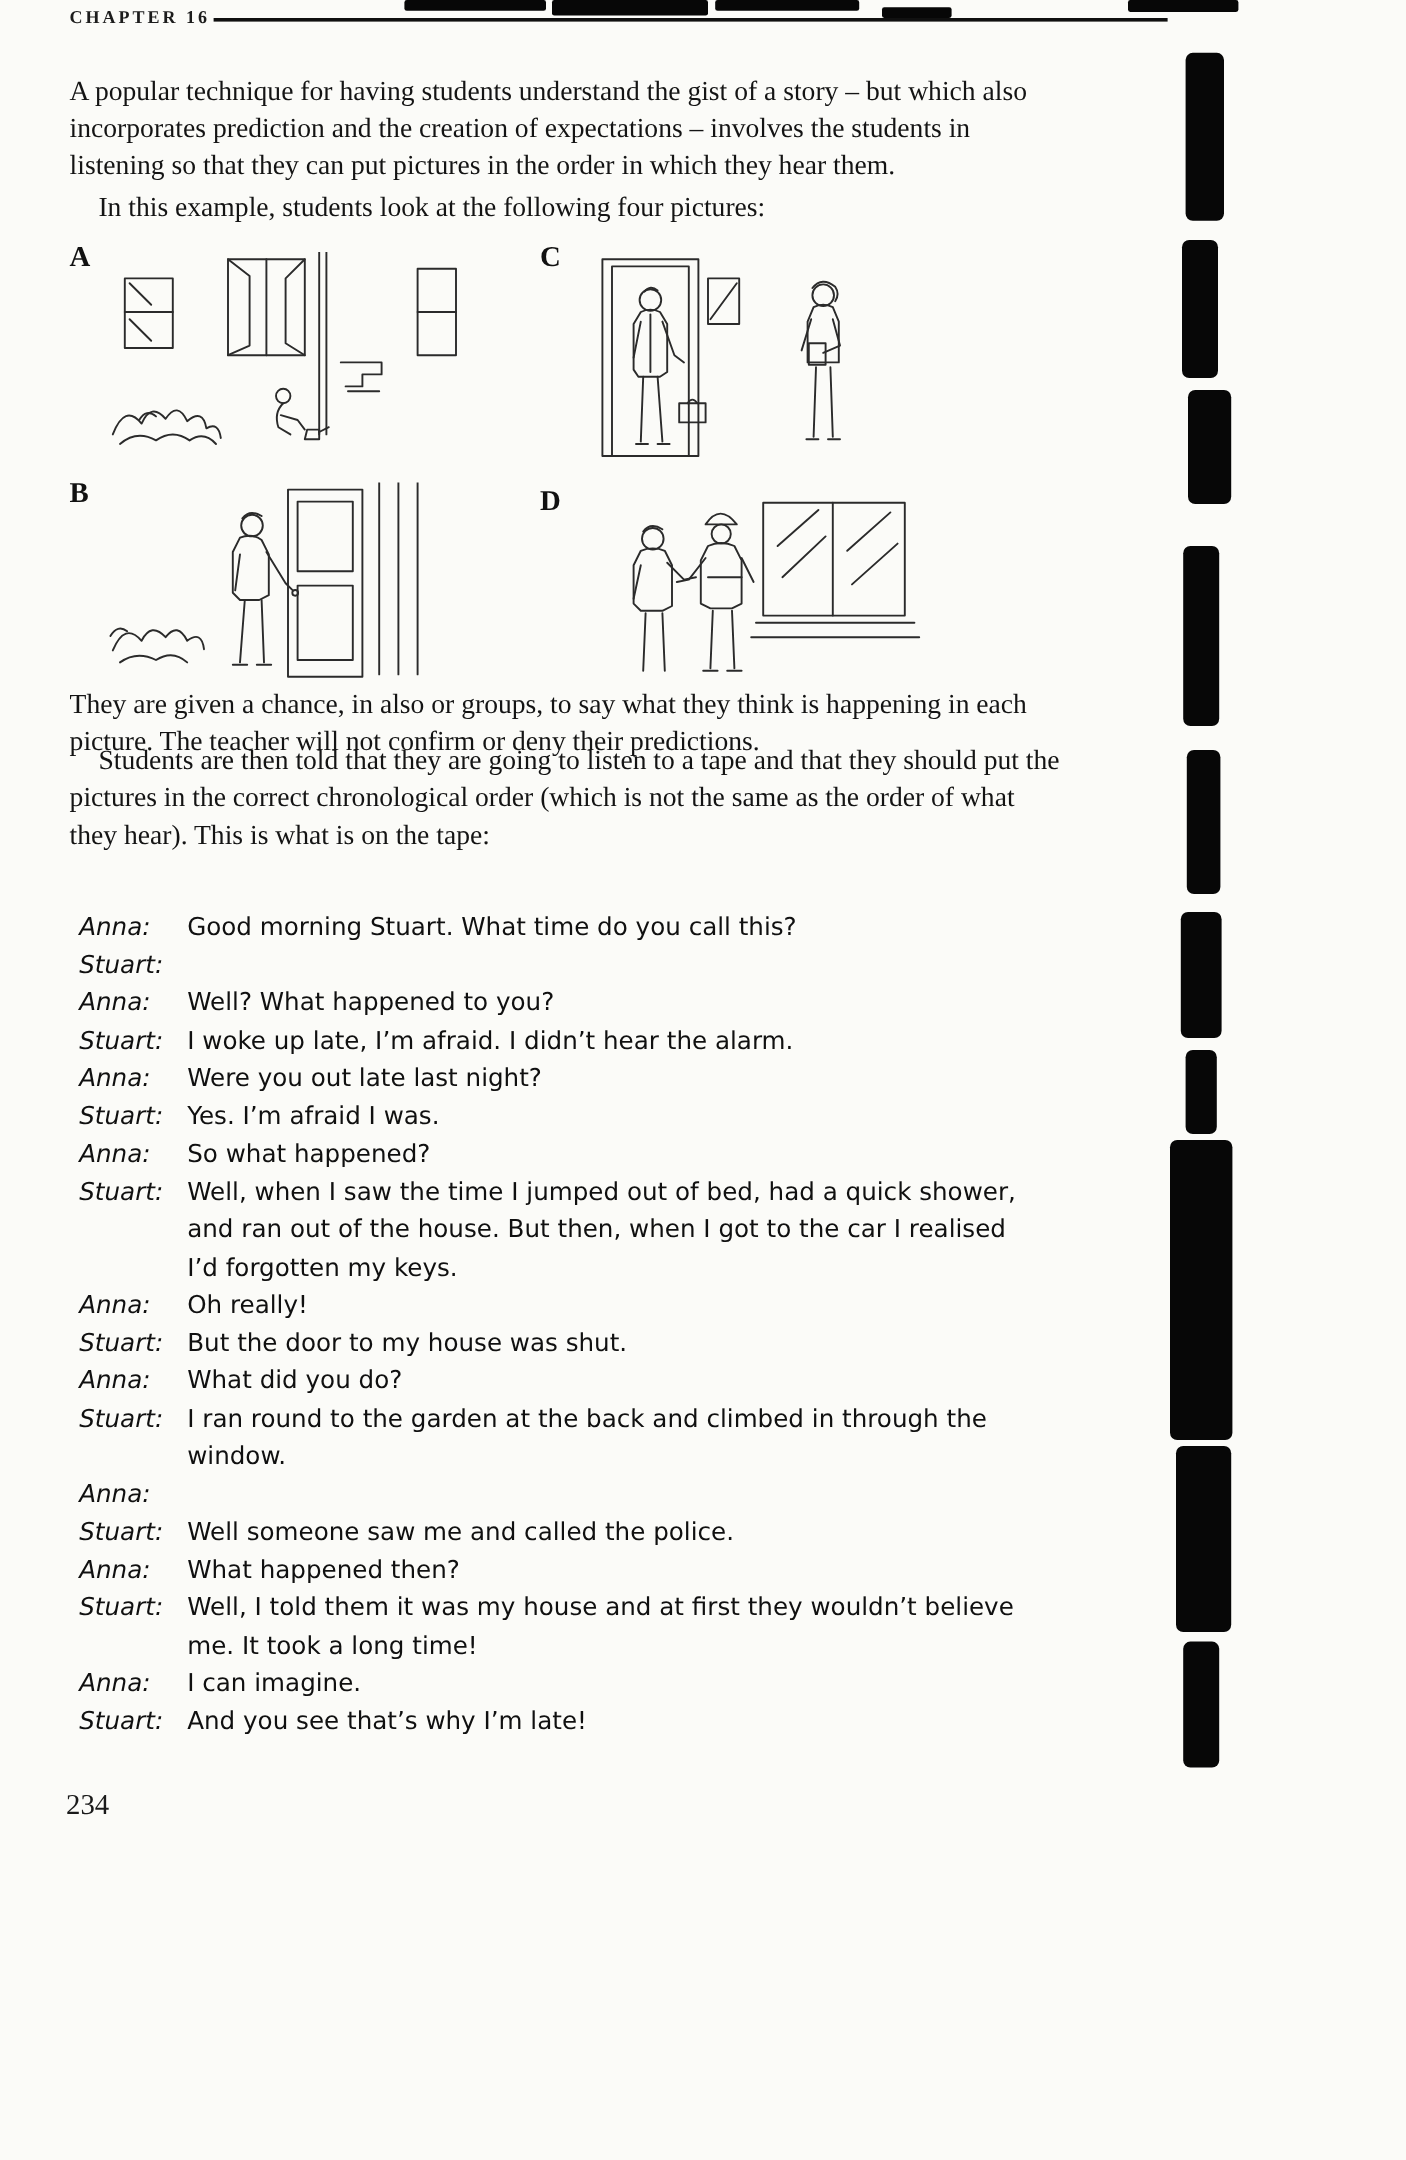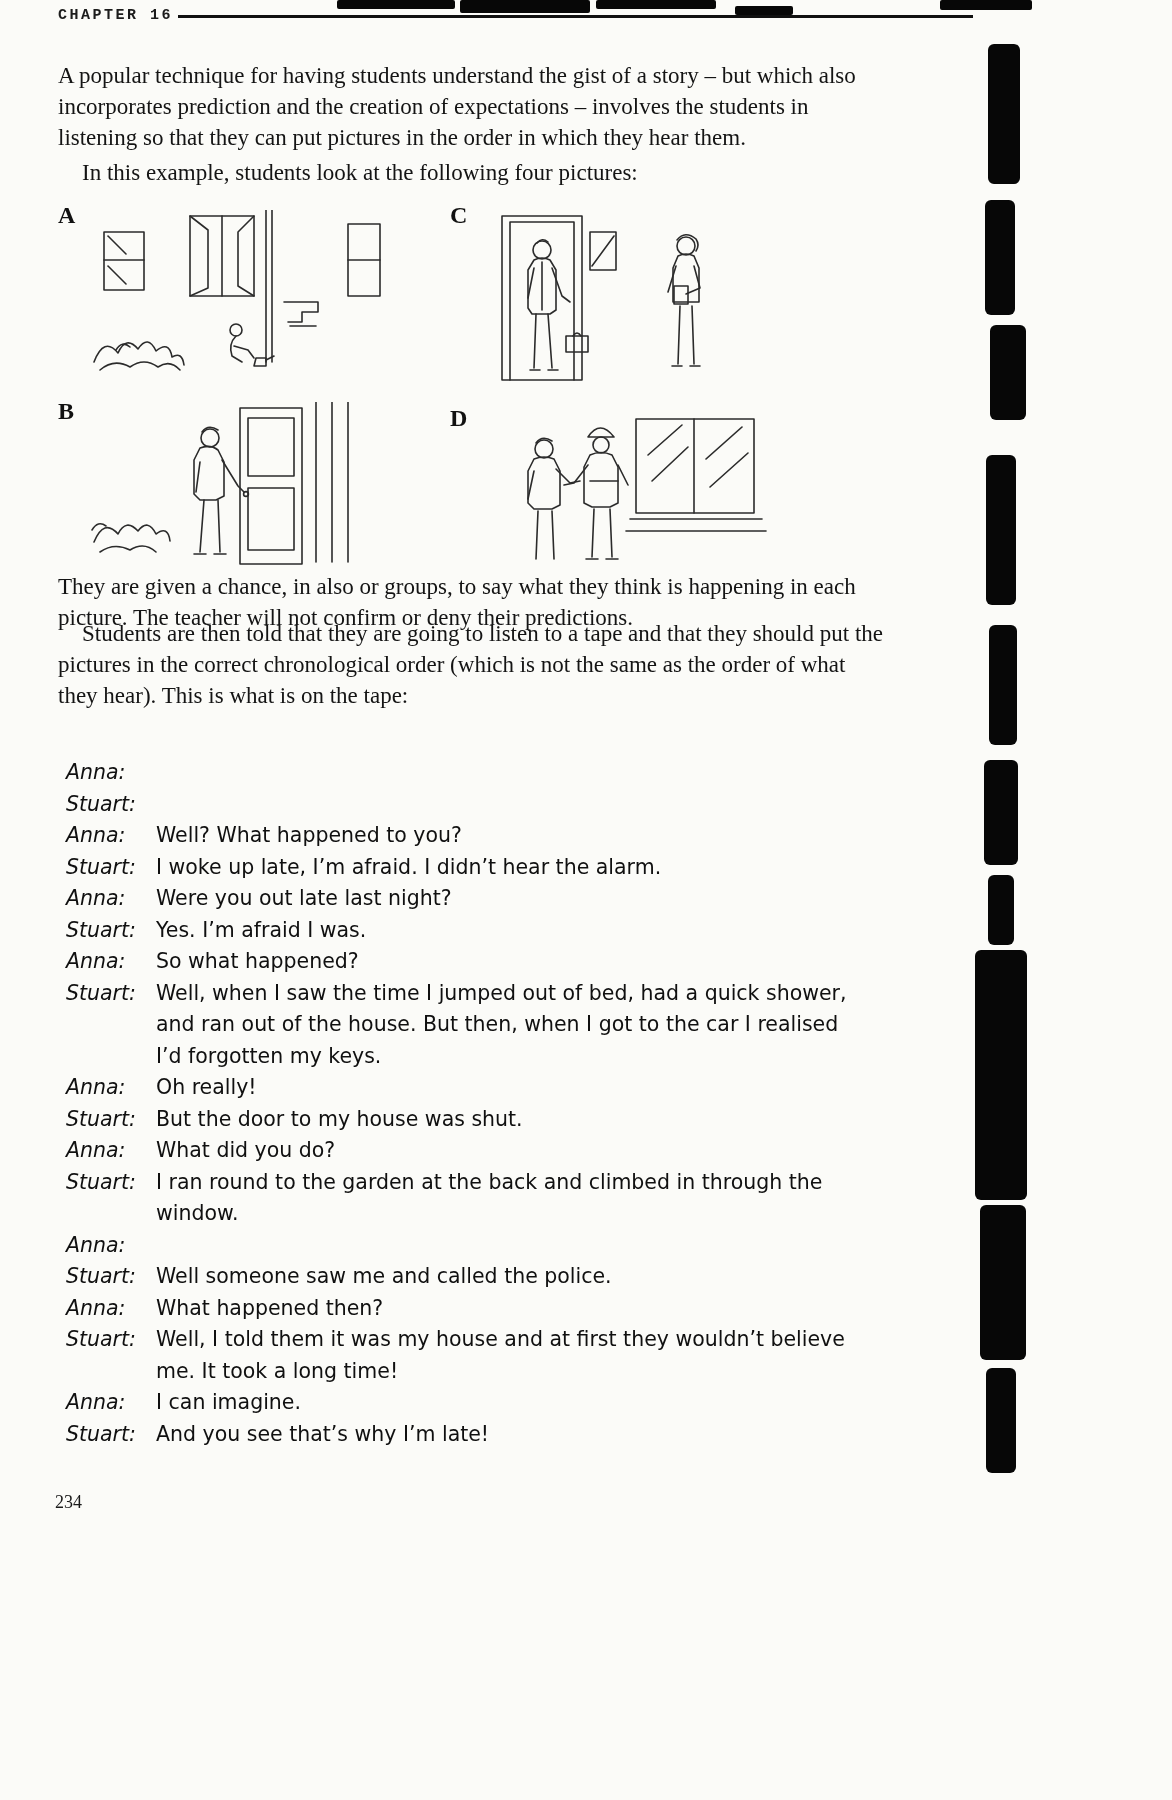--- a/index.html
+++ b/index.html
@@ -10,21 +10,20 @@
     color:#161616;
     position:relative;
     overflow:hidden;
   }
 
   
   .chapter {
     position:absolute; top:7px; left:58px;
     font-size:15px; font-weight:bold; letter-spacing:2.5px;
     color:#1c1c1c;
-    font-family:Liberation Mono, monospace;
   }
   .header-rule {
     position:absolute; top:15px; left:178px;
     width:795px; height:2.5px; background:#101010;
   }
 
   
   .blot { position:absolute; background:#070707; border-radius:6px; }
   .blot.top { border-radius:2px; }
 
@@ -66,21 +65,21 @@
     position:absolute; left:66px; top:757px; width:795px;
     font-family:"DejaVu Sans", sans-serif;
     font-size:20.5px; line-height:31.5px; color:#101010;
   }
   .dlg-row { display:flex; }
   .dlg-speaker { flex:0 0 90px; font-style:italic; }
   .dlg-text { flex:1; }
 
   .page-number {
     position:absolute; left:55px; top:1492px;
-    font-size:18px; color:#1a1a1a;
+    font-size:24px; color:#1a1a1a;
   }
 </style>
 </head>
 <body>
 
 <div class="blot top" style="left:337px; top:0; width:118px; height:9px;"></div>
 <div class="blot top" style="left:460px; top:0; width:130px; height:13px;"></div>
 <div class="blot top" style="left:596px; top:0; width:120px; height:9px;"></div>
 <div class="blot top" style="left:735px; top:6px; width:58px; height:9px;"></div>
 <div class="blot top" style="left:940px; top:0; width:92px; height:10px;"></div>
@@ -228,20 +227,21 @@
     <path d="M38,100 l-2,48 M52,100 l2,48"></path>
   </svg>
 </div>
 
 <div class="para" id="p3">They are given a chance, in also or groups, to say what they think is happening in each picture. The teacher will not confirm or deny their predictions.</div>
 <div class="para indent" id="p4">Students are then told that they are going to listen to a tape and that they should put the pictures in the correct chronological order (which is not the same as the order of what they hear). This is what is on the tape:</div>
 
 <div class="dialogue">
   <div class="dlg-row">
       <span class="dlg-speaker">Anna:</span>
+      <span class="dlg-text">Good morning Stuart. What time do you call this?</span>
     </div>
   <div class="dlg-row">
       <span class="dlg-speaker">Stuart:</span>
     </div>
   <div class="dlg-row">
       <span class="dlg-speaker">Anna:</span>
       <span class="dlg-text">Well? What happened to you?</span>
     </div>
   <div class="dlg-row">
       <span class="dlg-speaker">Stuart:</span>

